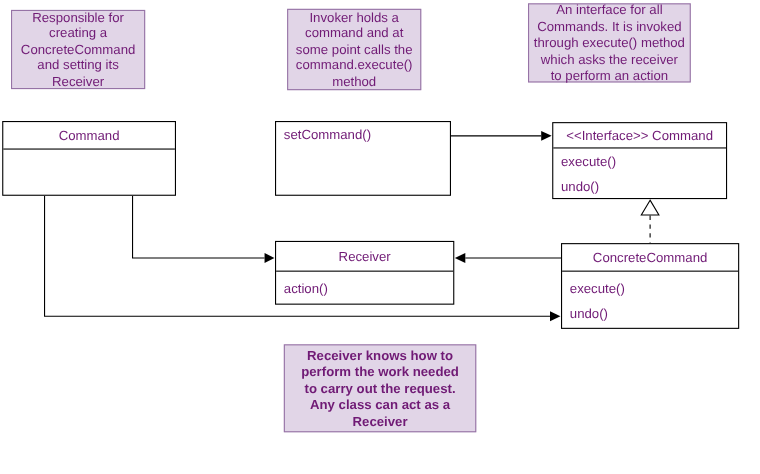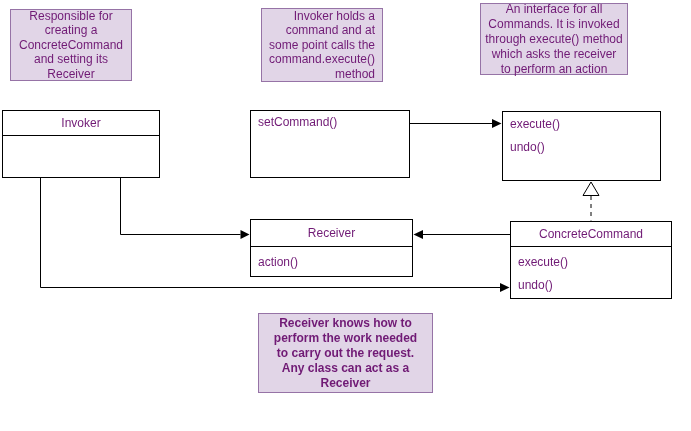--- a/index.html
+++ b/index.html
@@ -32,21 +32,21 @@
     font-size: 12px;
     line-height: 14.5px;
     text-align: center;
     white-space: pre-line;
     display: flex;
     align-items: center;
     justify-content: center;
     padding: 1px 2px;
   }
   .note-1 { left: 10px;  top: 9px;   width: 122px; height: 72px; }
-  .note-2 { left: 261px; top: 8px;   width: 122px; height: 74px; text-align: right; }
+  .note-2 { left: 261px; top: 8px;   width: 122px; height: 74px; }
   .note-3 { left: 480px; top: 3px;   width: 148px; height: 72px; line-height: 15px; }
   .note-4 { left: 258px; top: 313px; width: 175px; height: 80px; line-height: 15px; font-weight: bold; }
   .note-5 { left: 500px; top: 331px; width: 185px; height: 94px; line-height: 15px; }
   .uml-class {
     position: absolute;
     background: var(--box-fill, #ffffff);
     border: 1px solid var(--box-border, #000000);
     font-size: 12px;
   }
   .uml-title {
@@ -127,31 +127,32 @@
 through execute() method
 which asks the receiver
 to perform an action</div>
   <div class="note note-4">Receiver knows how to
 perform the work needed
 to carry out the request.
 Any class can act as a
 Receiver</div>
 
   <div class="uml-class class-client">
-    <div class="uml-title">Invoker</div>
+    <div class="uml-title">Command</div>
     <div class="uml-body"></div>
   </div>
 
   <div class="uml-class class-invoker">
     <div class="uml-body">
       <div class="uml-method">setCommand()</div>
     </div>
   </div>
 
   <div class="uml-class class-command">
+    <div class="uml-title">&lt;&lt;Interface&gt;&gt; Command</div>
     <div class="uml-body">
       <div class="uml-method">execute()</div>
       <div class="uml-method">undo()</div>
     </div>
   </div>
 
   <div class="uml-class class-receiver">
     <div class="uml-title">Receiver</div>
     <div class="uml-body">
       <div class="uml-method">action()</div>

